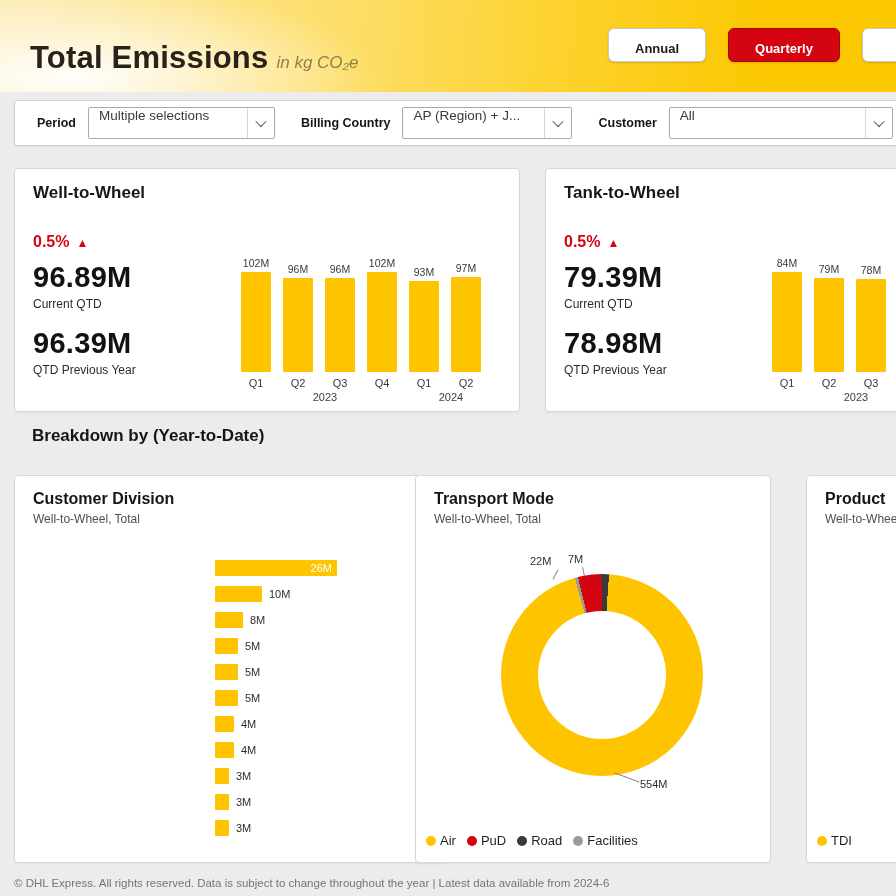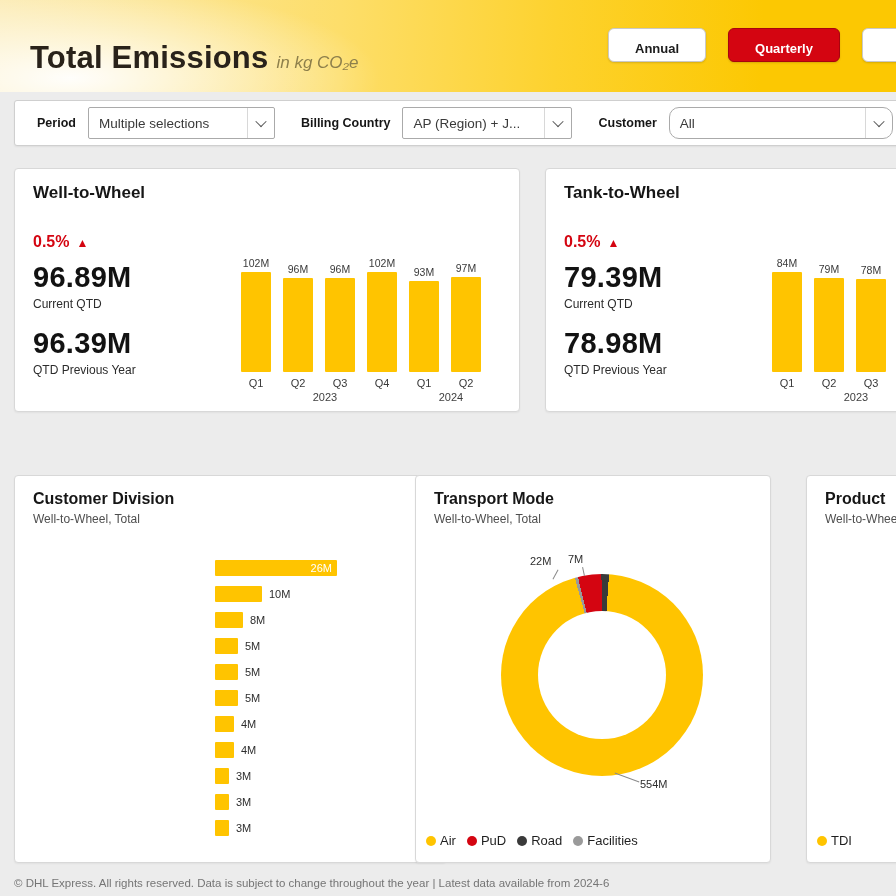--- a/index.html
+++ b/index.html
@@ -19,27 +19,27 @@
     font-family:"Liberation Sans",sans-serif;font-size:13px;font-weight:700;padding:12px 26px;cursor:pointer;
     box-shadow:0 1px 2px rgba(0,0,0,.15);}
   .pill.active{background:#D40511;border-color:#a8040d;color:#fff;}
   .pill.stub{width:60px;padding:0;}
 
   
   .filter-bar{position:absolute;left:14px;top:100px;width:900px;height:46px;background:#fff;
     border:1px solid #cfcfcf;border-radius:3px;box-shadow:0 1px 2px rgba(0,0,0,.06);
     display:flex;align-items:center;padding-left:22px;box-sizing:border-box;overflow:hidden;}
   .filter-label{font-size:12.5px;font-weight:700;color:#161616;margin-right:12px;white-space:nowrap;}
-  .dropdown{height:30px;border:1px solid #aaaaaa;border-radius:2px;background:#fff;display:flex;align-items:center;margin-right:26px;flex-shrink:0;}
+  .dropdown{height:30px;border:1px solid #aaaaaa;border-radius:2px;background:#fff;display:flex;align-items:flex-start;margin-right:26px;flex-shrink:0;}
   .dropdown .dd-value{font-size:13.5px;color:#3a3a3a;padding:0 10px;flex:1;white-space:nowrap;overflow:hidden;}
   .dropdown .dd-chev{width:26px;align-self:stretch;border-left:1px solid #d8d8d8;display:flex;align-items:center;justify-content:center;}
   .dropdown .dd-chev::before{content:"";width:7px;height:7px;border-right:1.5px solid #555;border-bottom:1.5px solid #555;transform:rotate(45deg) translate(-1px,-1px);}
   .dd-period{width:185px;}
   .dd-country{width:168px;}
-  .dd-customer{width:222px;border-radius:10px;}
+  .dd-customer{width:222px;}
 
   
   .card{position:absolute;background:#fff;border:1px solid #d8d8d8;border-radius:4px;
     box-shadow:0 1px 2px rgba(0,0,0,.05);box-sizing:border-box;padding:14px 18px;}
   .card-title{font-size:17px;font-weight:700;color:#161616;}
   .card-sub{font-size:12px;color:#4e4e4e;margin-top:4px;}
 
   
   .kpi-1{left:14px;top:168px;width:506px;height:244px;}
   .kpi-2{left:545px;top:168px;width:506px;height:244px;}
@@ -205,20 +205,21 @@
               <div class="vcat">Q3</div>
             </div>
           </div>
         <div class="year-row">
             <div class="yr" style="width: 168px;">2023</div>
           </div>
       </div>
     </div>
   </div>
 
+  <div class="breakdown-heading">Breakdown by (Year-to-Date)</div>
 
   <div class="card bd-1">
     <div class="card-title" style="font-size:16px;">Customer Division</div>
     <div class="card-sub">Well-to-Wheel, Total</div>
     <div class="hbars">
         <div class="hrow">
           <div class="hbar" style="width:122px;background:#FFC400">
             <span class="hlab-in">26M</span>
           </div>
         </div>

